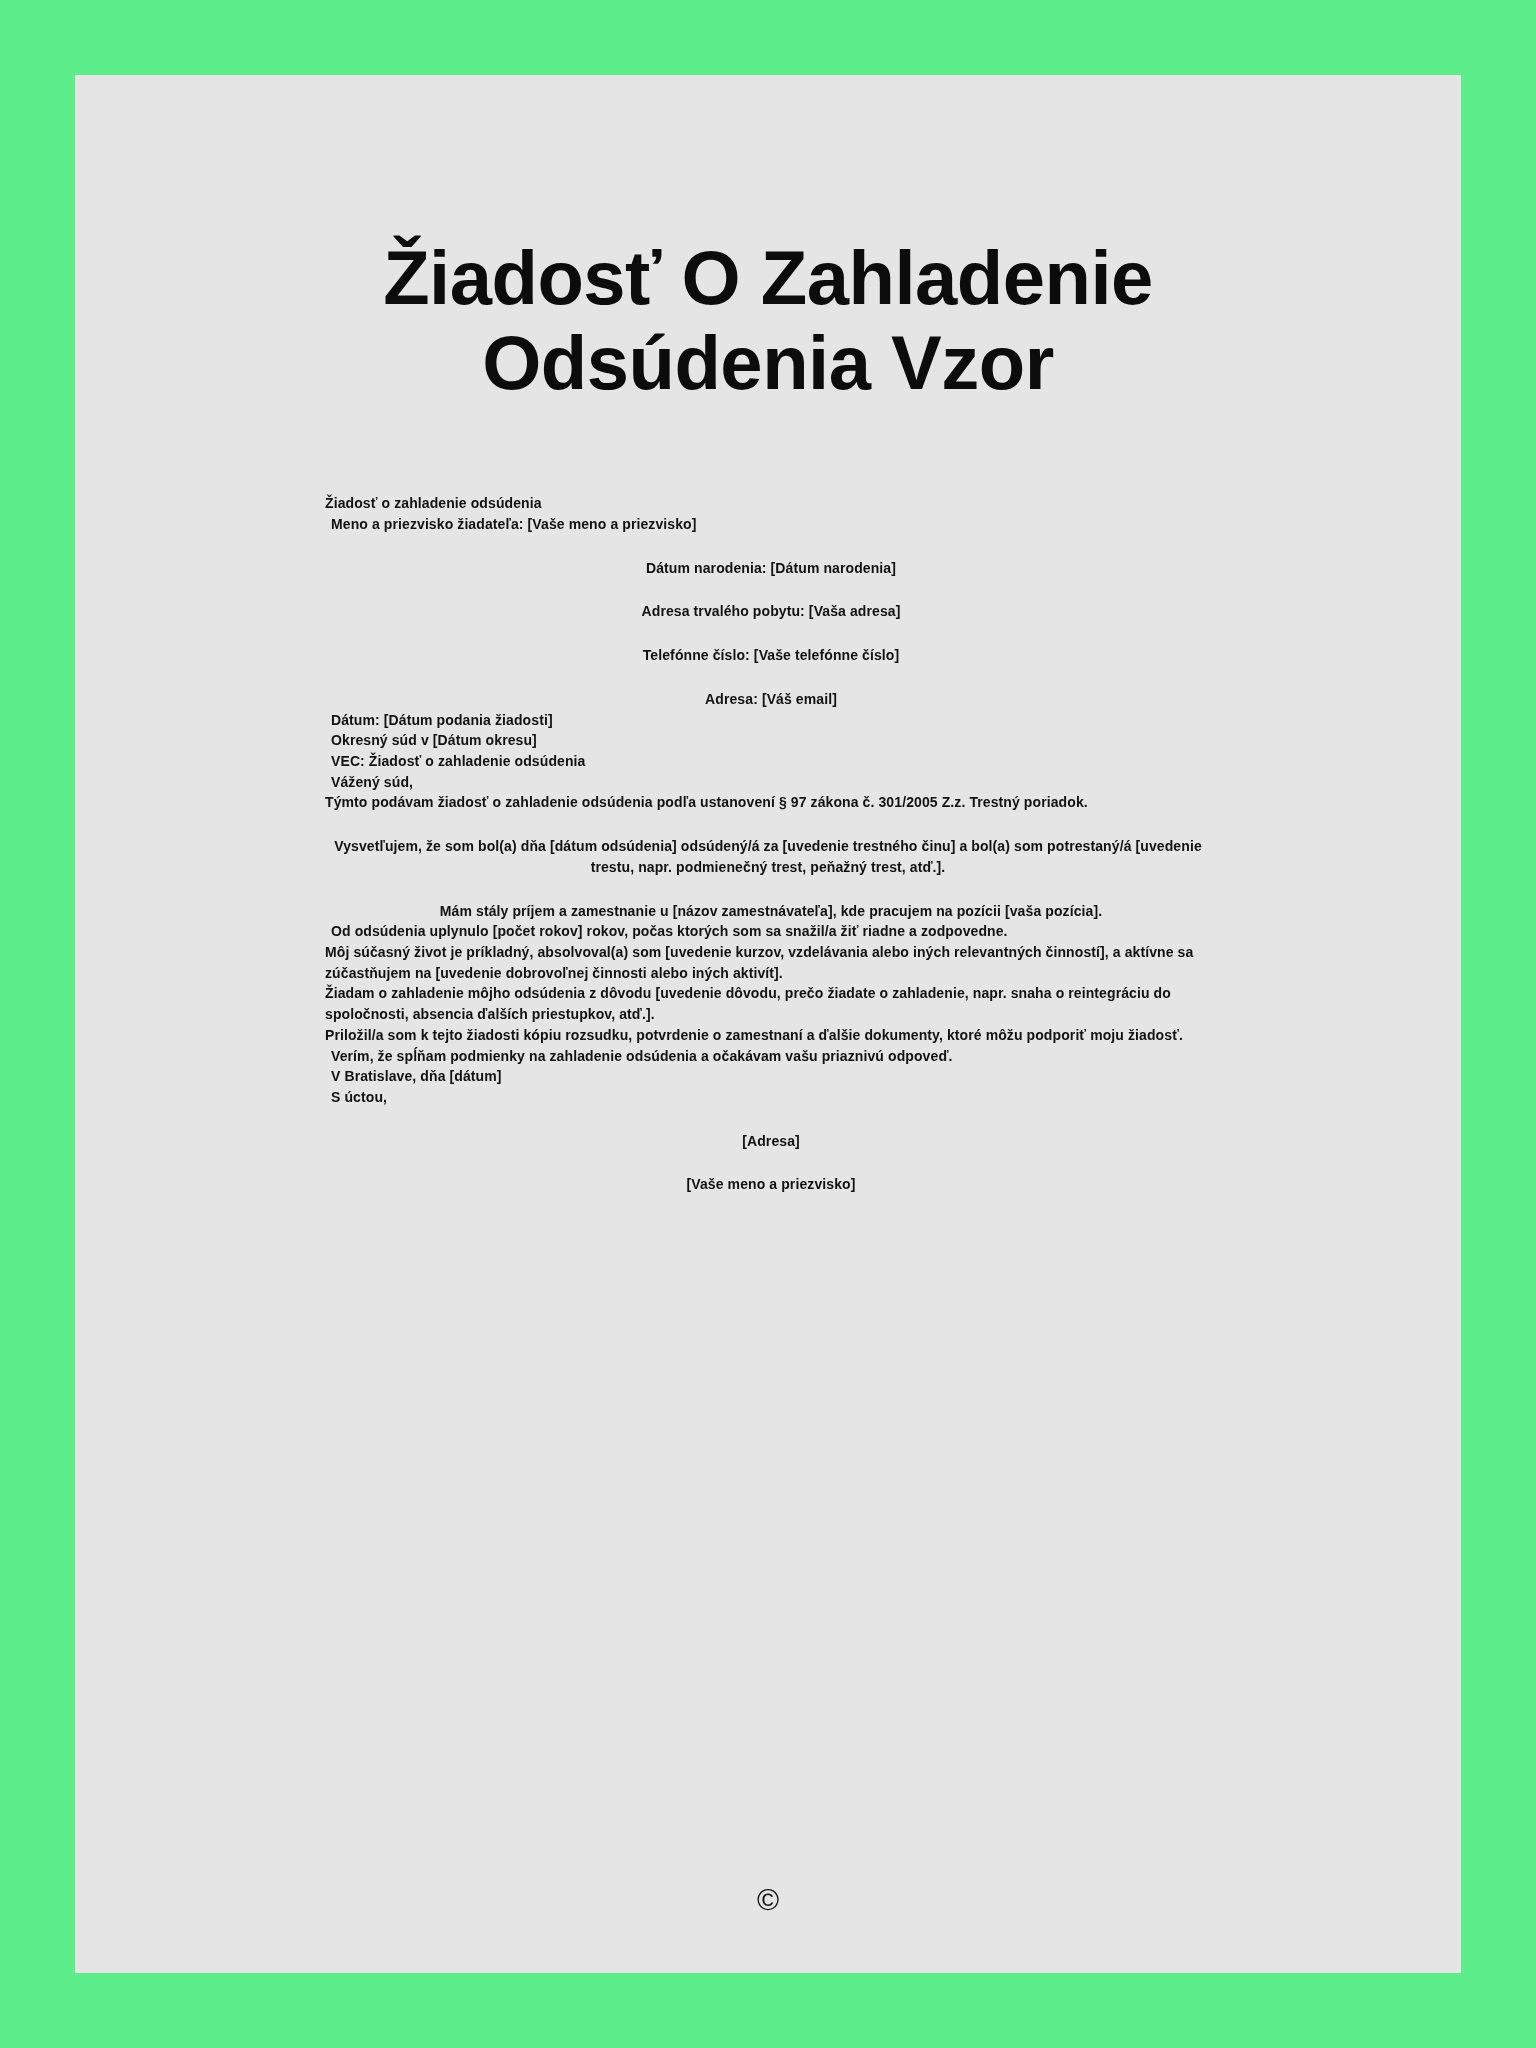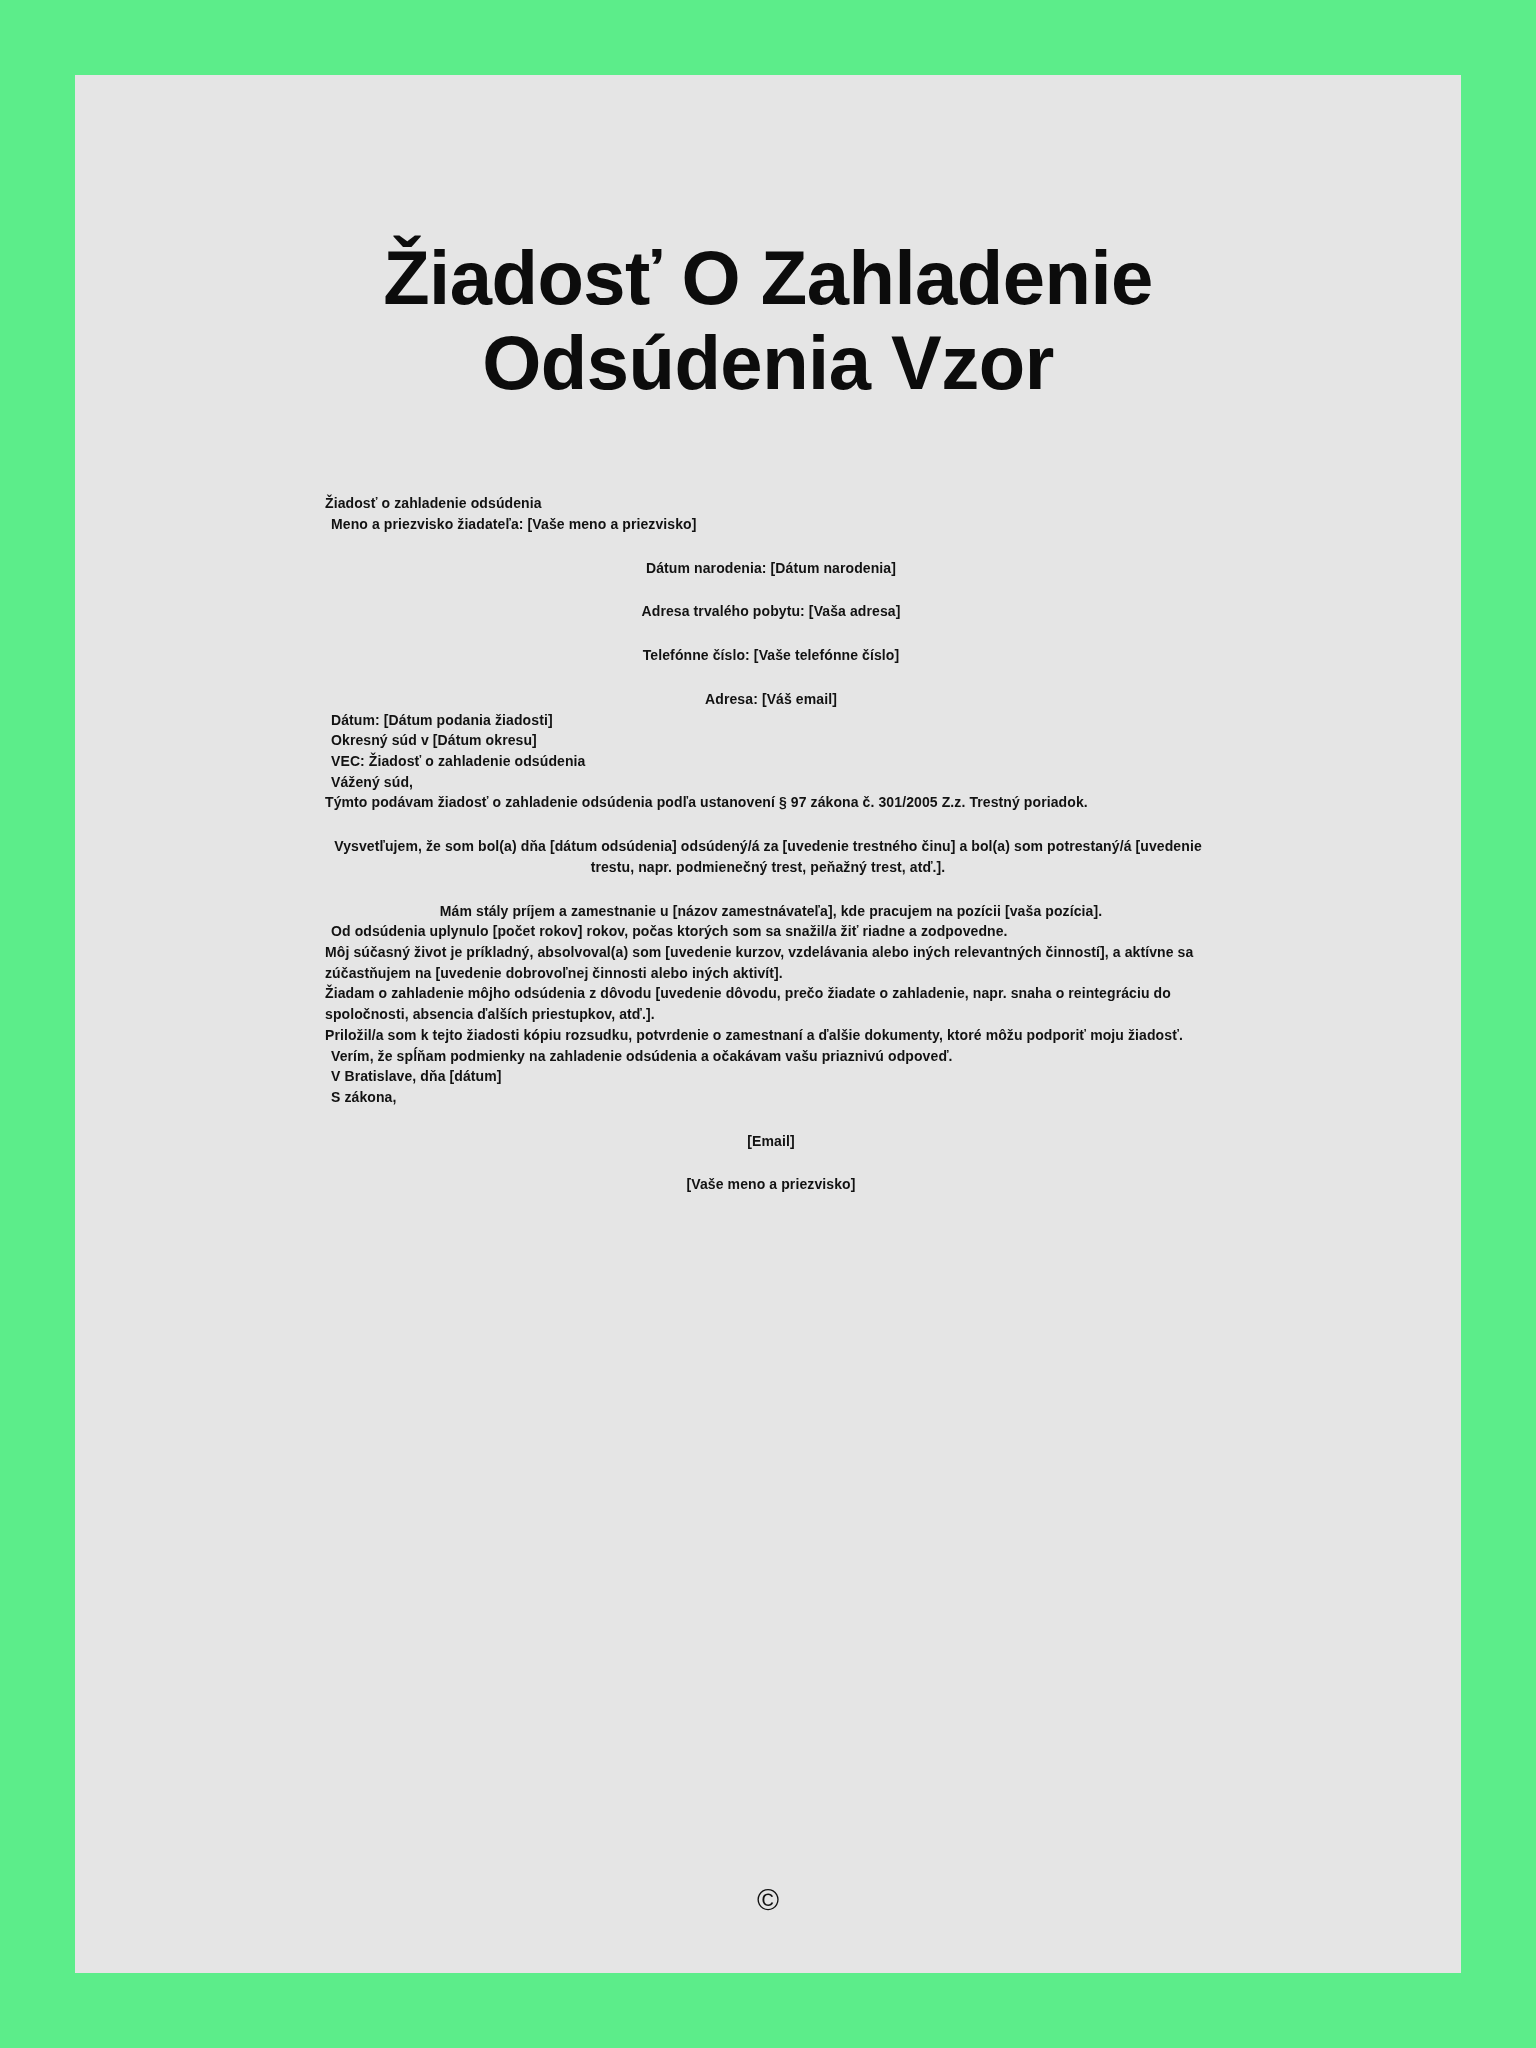--- a/index.html
+++ b/index.html
@@ -83,21 +83,21 @@
         <p class="lead-space">Vážený súd,</p>
         <p>Týmto podávam žiadosť o zahladenie odsúdenia podľa ustanovení § 97 zákona č. 301/2005 Z.z. Trestný poriadok.</p>
         <p class="gap">Vysvetľujem, že som bol(a) dňa [dátum odsúdenia] odsúdený/á za [uvedenie trestného činu] a bol(a) som potrestaný/á [uvedenie trestu, napr. podmienečný trest, peňažný trest, atď.].</p>
         <p class="lead-space gap">Mám stály príjem a zamestnanie u [názov zamestnávateľa], kde pracujem na pozícii [vaša pozícia].</p>
         <p class="lead-space">Od odsúdenia uplynulo [počet rokov] rokov, počas ktorých som sa snažil/a žiť riadne a zodpovedne.</p>
         <p>Môj súčasný život je príkladný, absolvoval(a) som [uvedenie kurzov, vzdelávania alebo iných relevantných činností], a aktívne sa zúčastňujem na [uvedenie dobrovoľnej činnosti alebo iných aktivít].</p>
         <p>Žiadam o zahladenie môjho odsúdenia z dôvodu [uvedenie dôvodu, prečo žiadate o zahladenie, napr. snaha o reintegráciu do spoločnosti, absencia ďalších priestupkov, atď.].</p>
         <p>Priložil/a som k tejto žiadosti kópiu rozsudku, potvrdenie o zamestnaní a ďalšie dokumenty, ktoré môžu podporiť moju žiadosť.</p>
         <p class="lead-space">Verím, že spĺňam podmienky na zahladenie odsúdenia a očakávam vašu priaznivú odpoveď.</p>
         <p class="lead-space">V Bratislave, dňa [dátum]</p>
-        <p class="lead-space">S zákona,</p>
-        <p class="lead-space gap">[Email]</p>
+        <p class="lead-space">S úctou,</p>
+        <p class="lead-space gap">[Adresa]</p>
         <p class="lead-space gap">[Vaše meno a priezvisko]</p>
       </div>
   </div>
 
   <div class="footer-mark">©</div>
 
 </div>
 
 </body></html>

